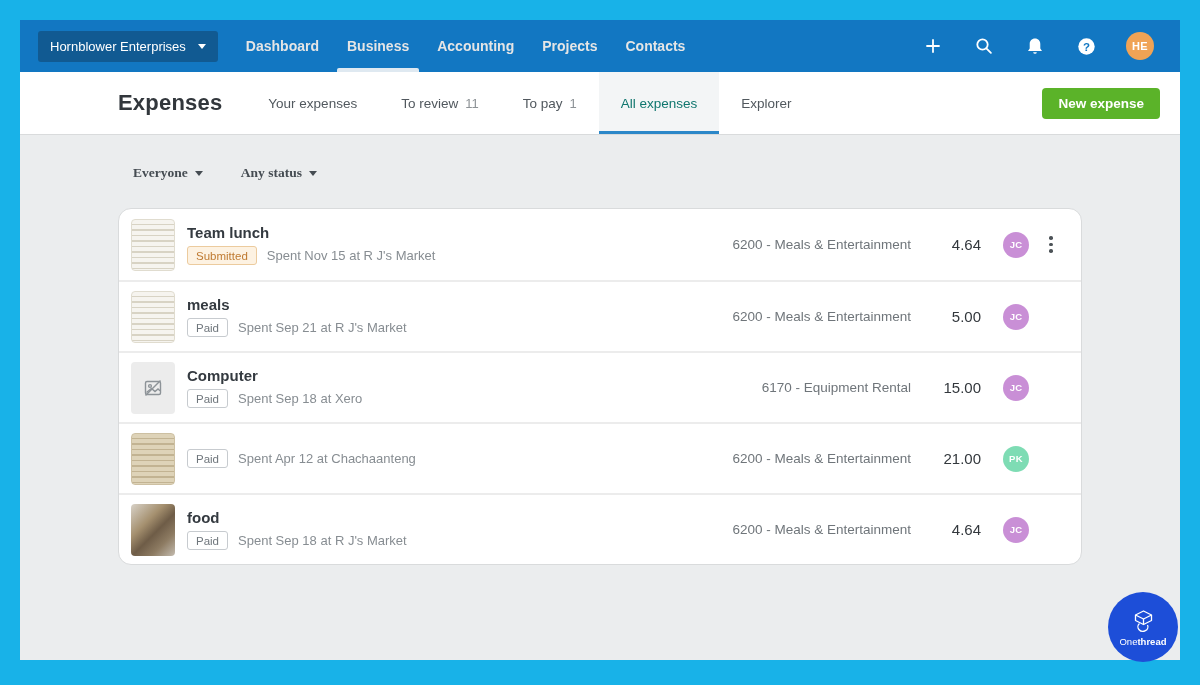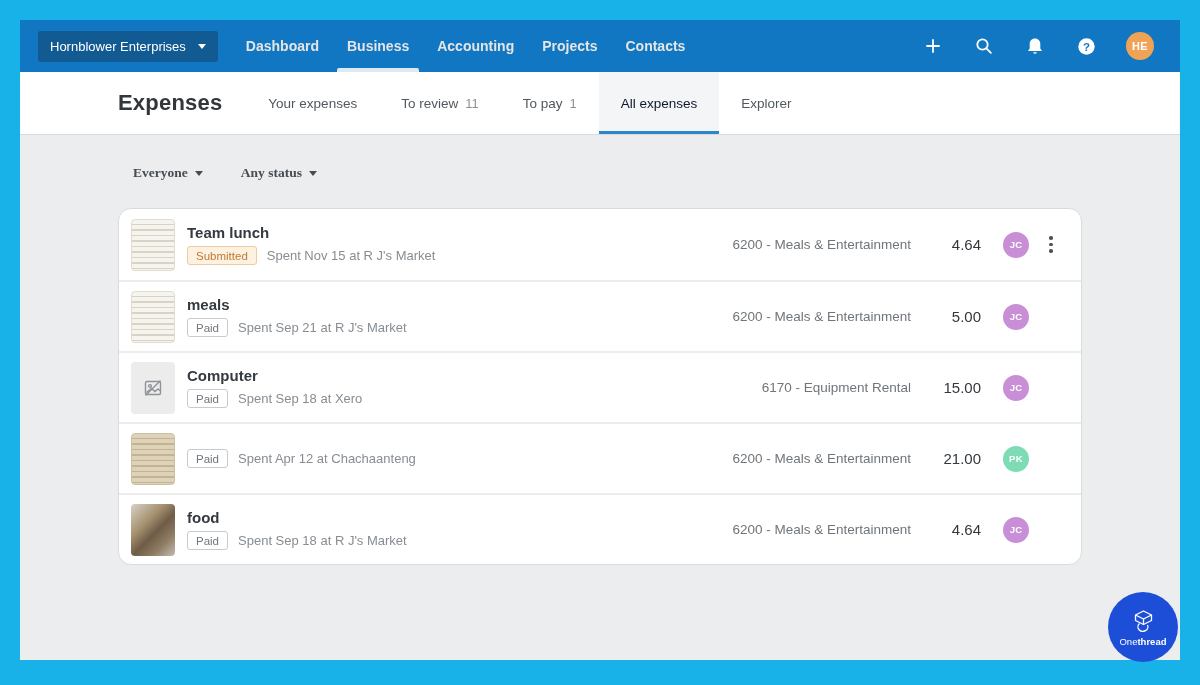--- a/index.html
+++ b/index.html
@@ -63,21 +63,21 @@
   .page-title {
     font-size: 22px; font-weight: 700; color: #32373c;
     align-self: center; margin-right: 24px; letter-spacing: .2px;
   }
   .tabs { display: flex; align-items: stretch; }
   .tab {
     display: flex; align-items: center; gap: 7px; padding: 0 22px;
     font-size: 13.5px; color: #51585e; cursor: pointer; position: relative;
   }
   .tab .tab-count { color: #8d9296; font-size: 13px; }
-  .tab.active { background: #f3f5f6; color: #0f172a; box-shadow: inset 0 -3px 0 #2b87c8; }
+  .tab.active { background: #f3f5f6; color: #0f766e; box-shadow: inset 0 -3px 0 #2b87c8; }
   .new-expense {
     margin-left: auto; margin-right: 20px; align-self: center;
     background: #5bb329; color: #fff; border: none; border-radius: 4px;
     height: 31px; padding: 0 16px; font-size: 13.5px; font-weight: 700;
     cursor: pointer; font-family: inherit;
   }
 
   
   .content { flex: 1; padding: 30px 98px 0; position: relative; }
   .filters { display: flex; gap: 38px; margin: 0 0 27px 15px; }
@@ -217,20 +217,21 @@
   </div>
         <div class="tab active">
     <span class="tab-label">All expenses</span>
 
   </div>
         <div class="tab">
     <span class="tab-label">Explorer</span>
 
   </div>
       </div>
+    <button class="new-expense">New expense</button>
   </div>
 
   <div class="content">
     <div class="filters" id="filters">
         <button class="filter">
     <span class="filter-label">Everyone</span>
     <span class="caret-down"></span>
   </button>
         <button class="filter">
     <span class="filter-label">Any status</span>

